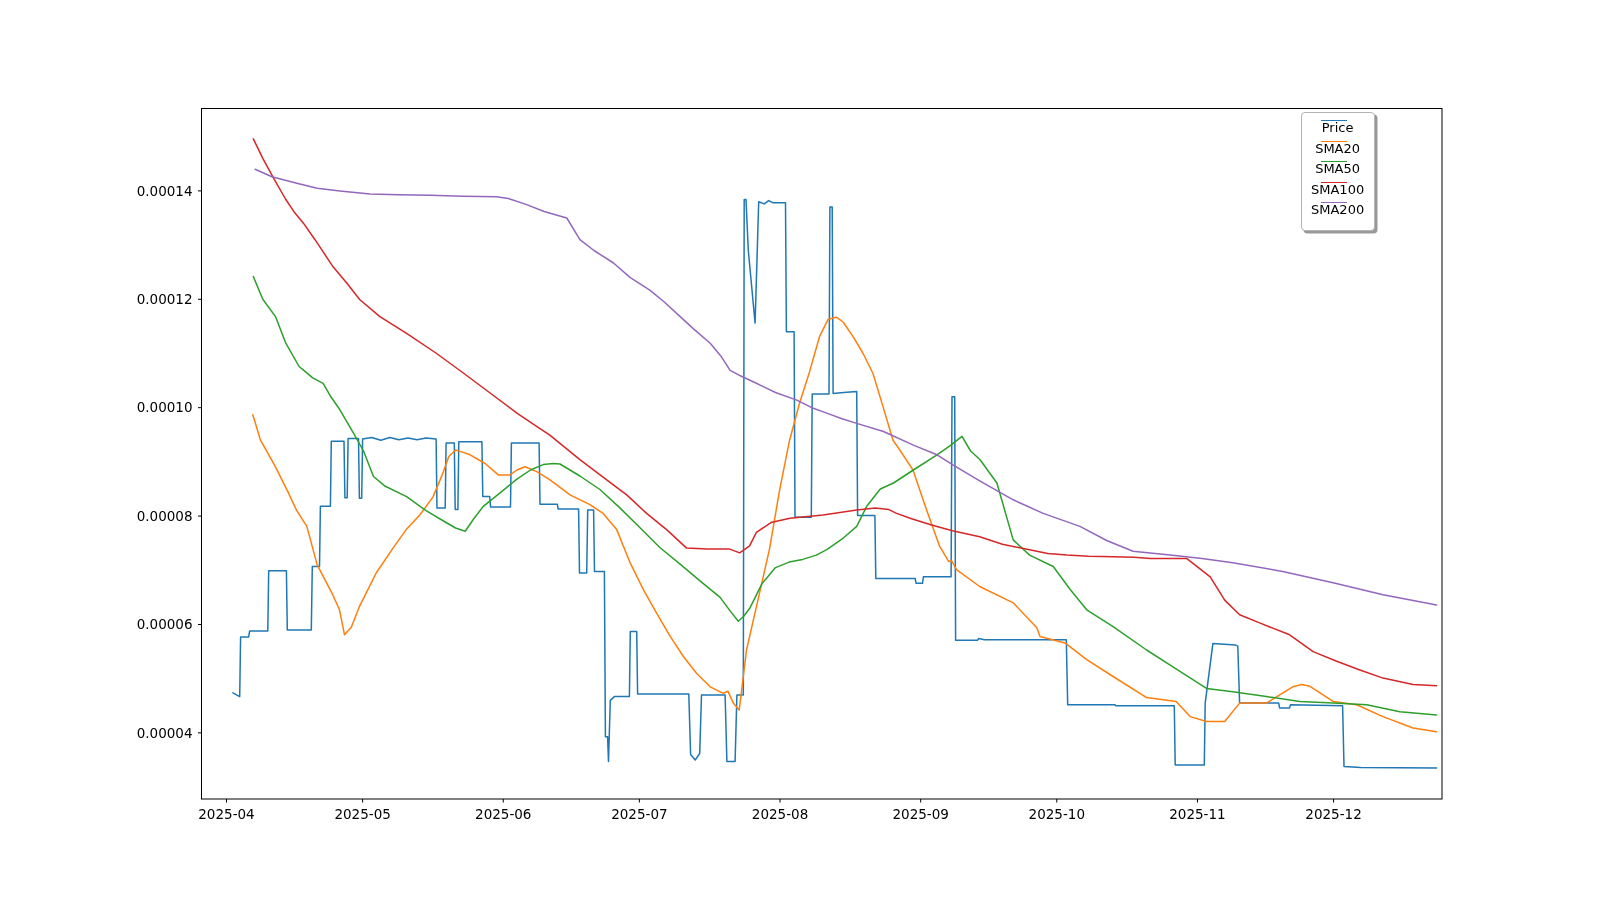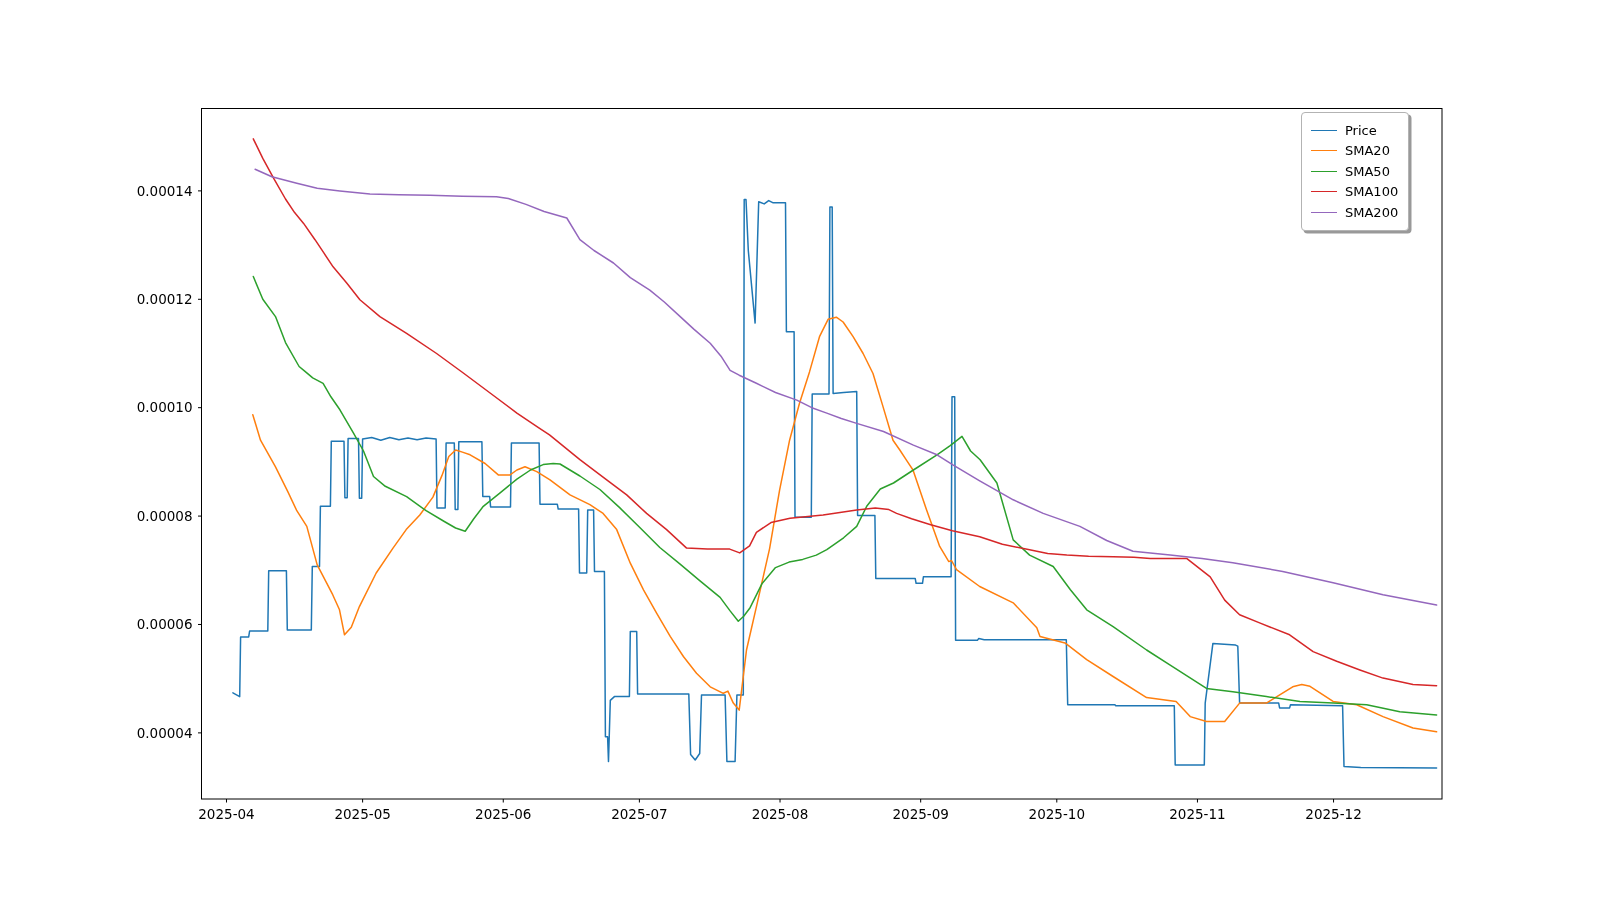--- a/index.html
+++ b/index.html
@@ -2,21 +2,21 @@
 <html><head>
 <meta charset="utf-8">
 <style>
   html,body{margin:0;padding:0;background:#ffffff;}
   #figure{position:relative;width:1600px;height:900px;background:#ffffff;overflow:hidden;
           font-family:"DejaVu Sans",sans-serif;}
   svg text{font-family:"DejaVu Sans",sans-serif;font-size:13.5px;fill:#000;}
   #legend{position:absolute;left:1301px;top:112px;background:#ffffff;
           border:1px solid #b3b3b3;border-radius:4px;padding:7px 10px 7px 9px;
           box-shadow:2.5px 2.5px 0 #999999;z-index:2;}
-  .legend-row{display:flex;align-items:center;height:20.5px;white-space:nowrap;}
+  .legend-row{display:flex;align-items:center;height:20.5px;white-space:nowrap;flex-direction:column;}
   .legend-swatch{display:inline-block;width:26px;height:0;border-top:1.8px solid #000;
           margin-right:8px;flex:0 0 auto;}
   .legend-label{font-size:13px;color:#000;line-height:1;}
 </style>
 </head>
 <body>
 
 <div id="figure">
   <svg id="plot" width="1600" height="900" viewBox="0 0 1600 900">
       <line x1="226.49965253648367" y1="799" x2="226.49965253648367" y2="802.5" stroke="#000000" stroke-width="1"></line>

